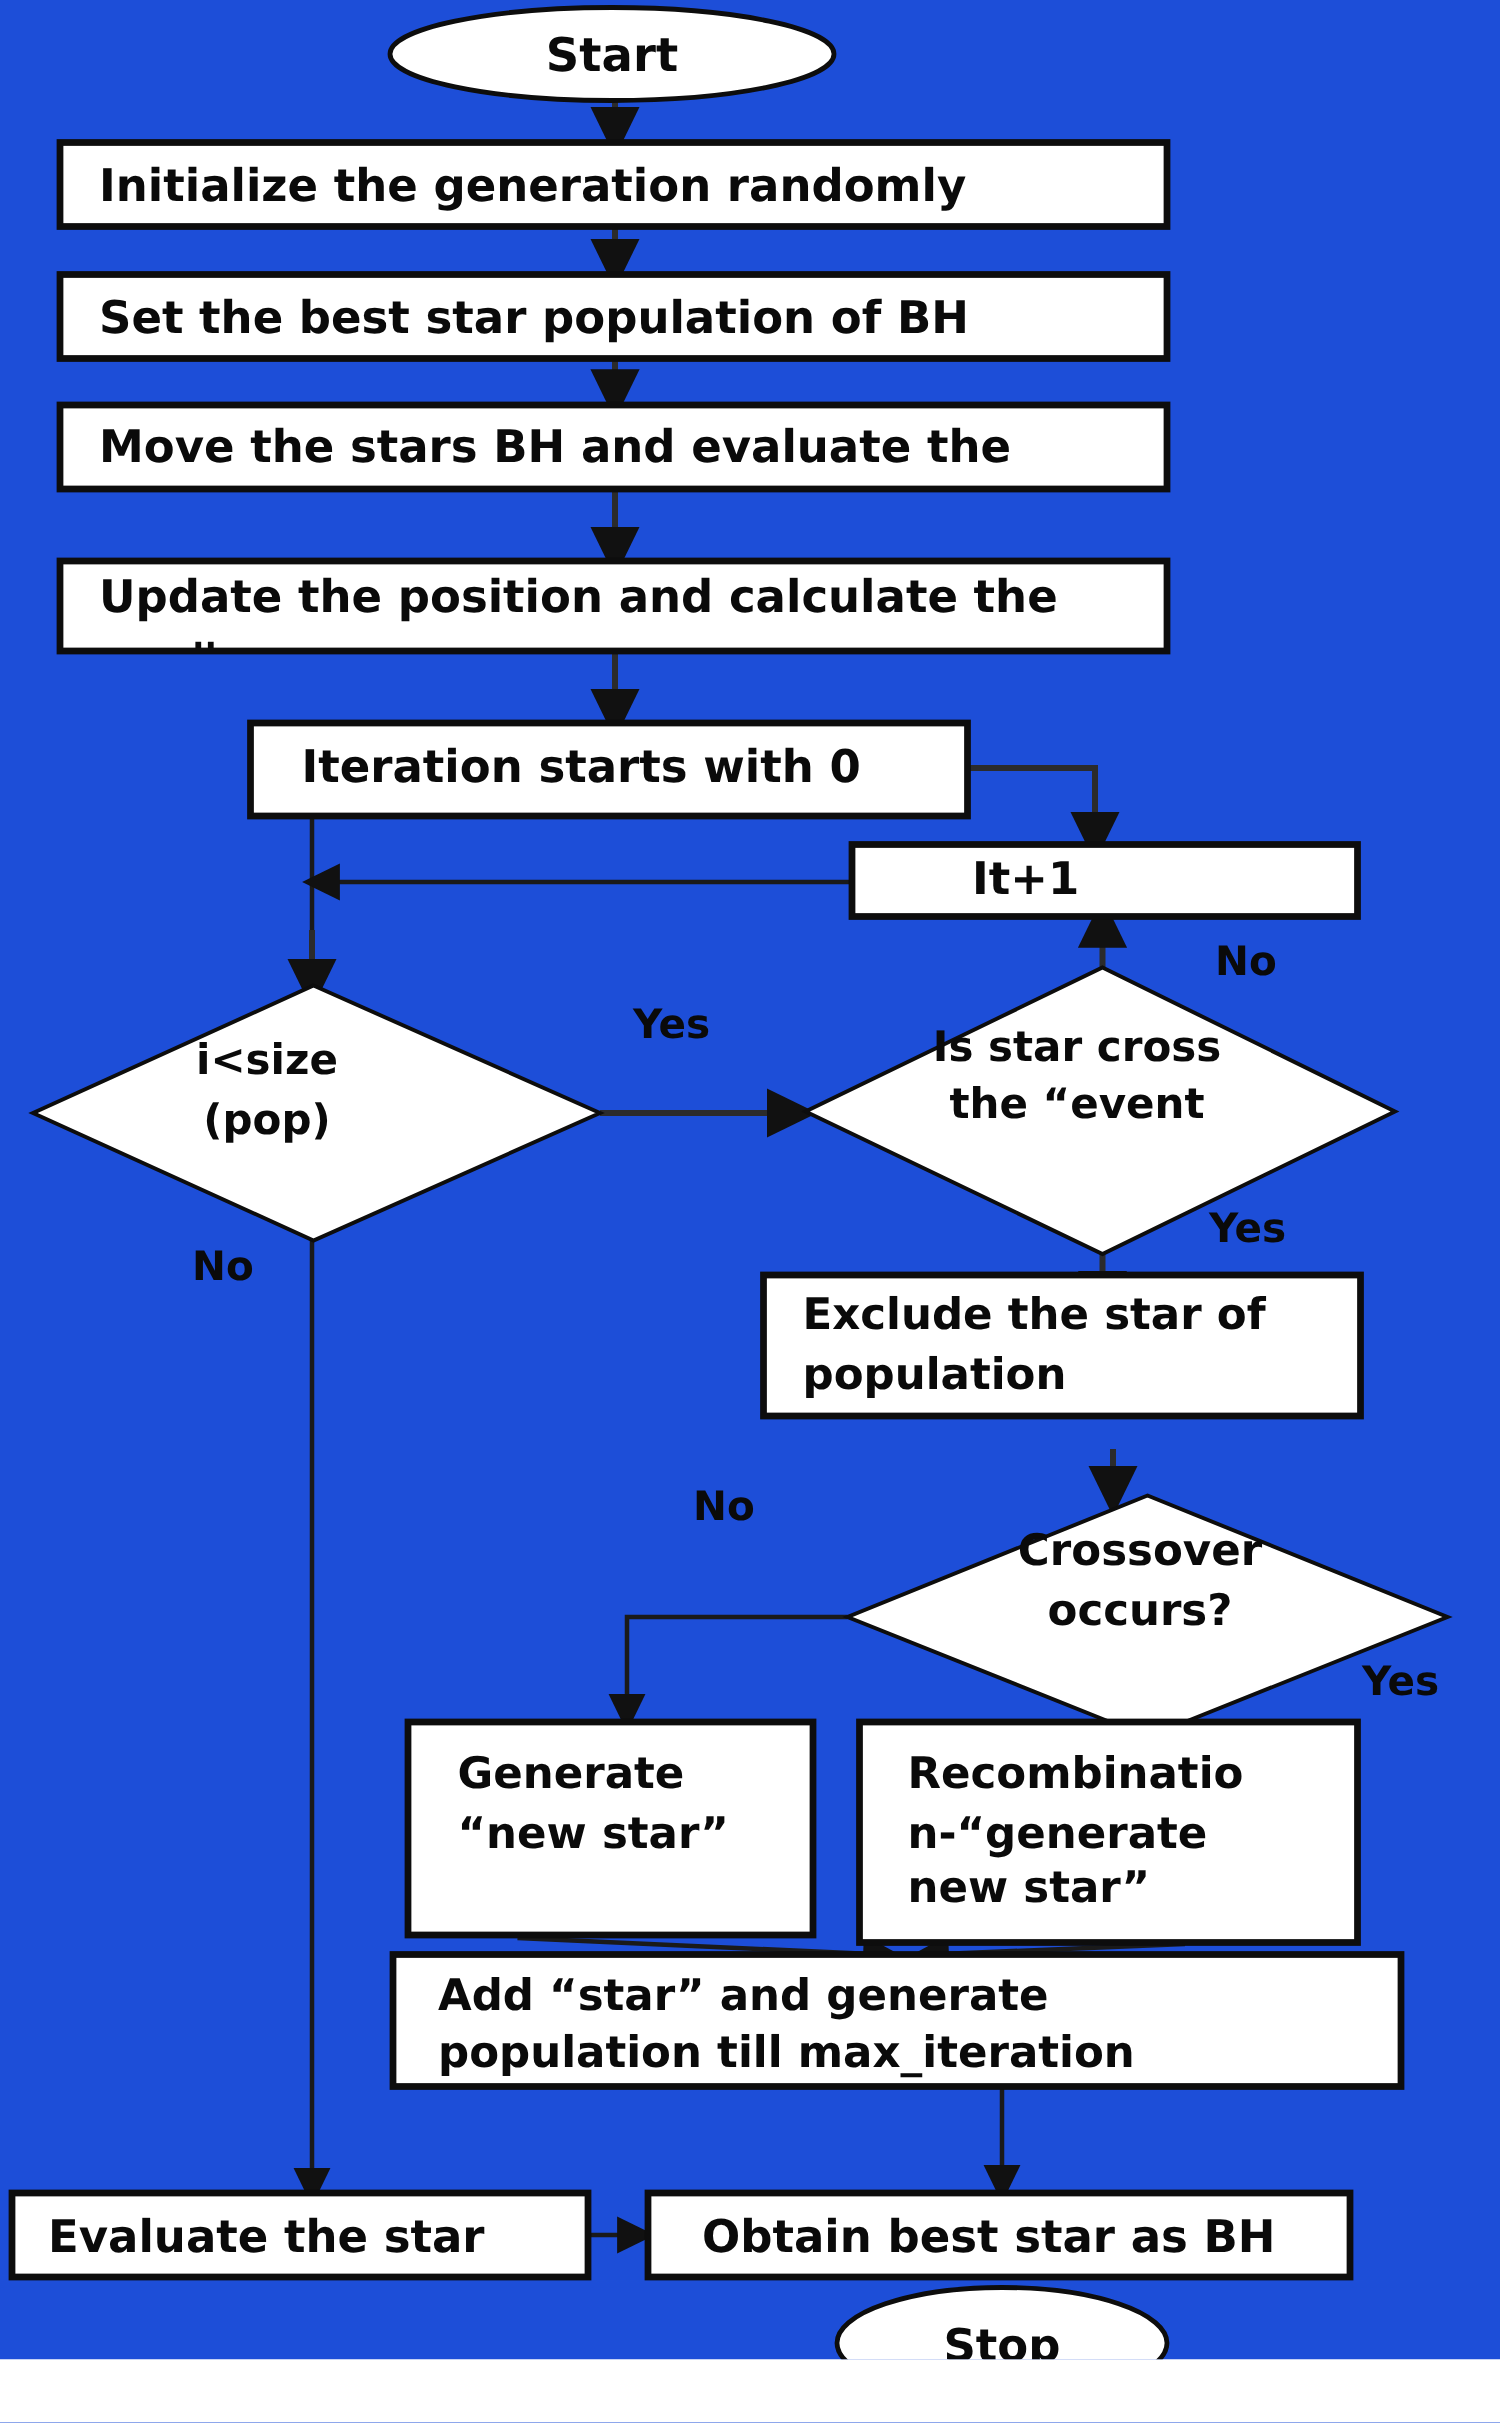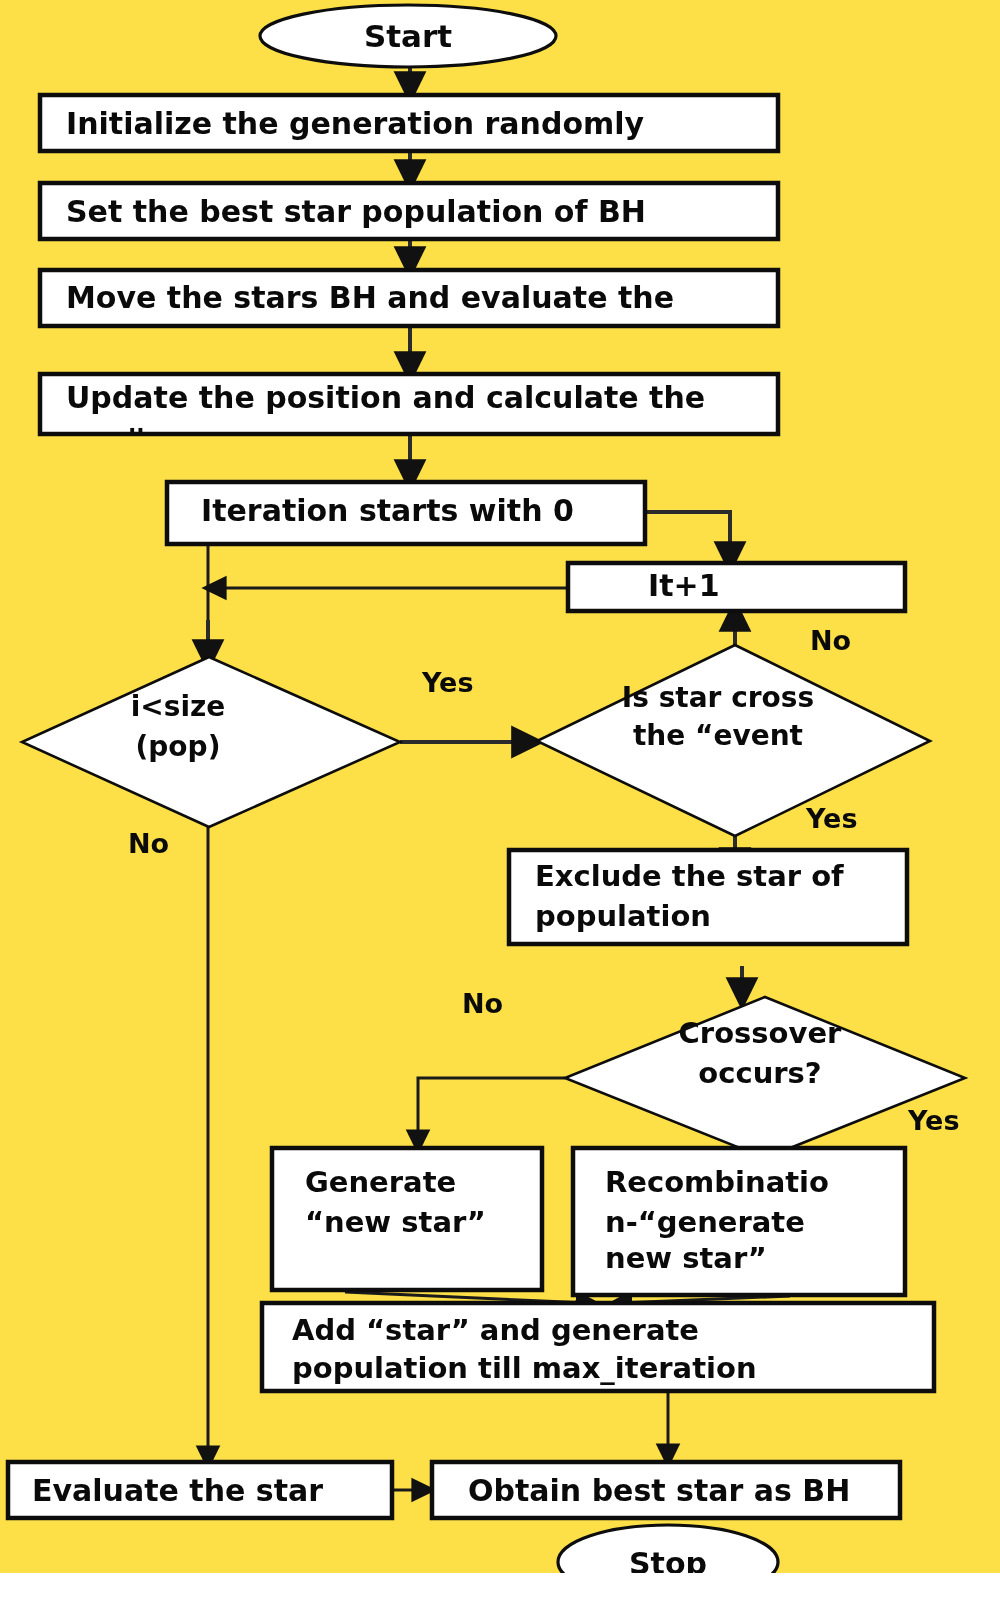--- a/index.html
+++ b/index.html
@@ -4,21 +4,21 @@
 <style>
   html, body {
     margin: 0;
     padding: 0;
     background: #ffffff;
   }
   #canvas {
     position: relative;
     width: 1000px;
     height: 1573px;
-    background: #fde047;
+    background: #1d4ed8;
     overflow: hidden;
     font-family: "DejaVu Sans", "Liberation Sans", sans-serif;
   }
   #flow-svg {
     position: absolute;
     left: 0;
     top: 0;
     width: 1000px;
     height: 1615px;
   }

